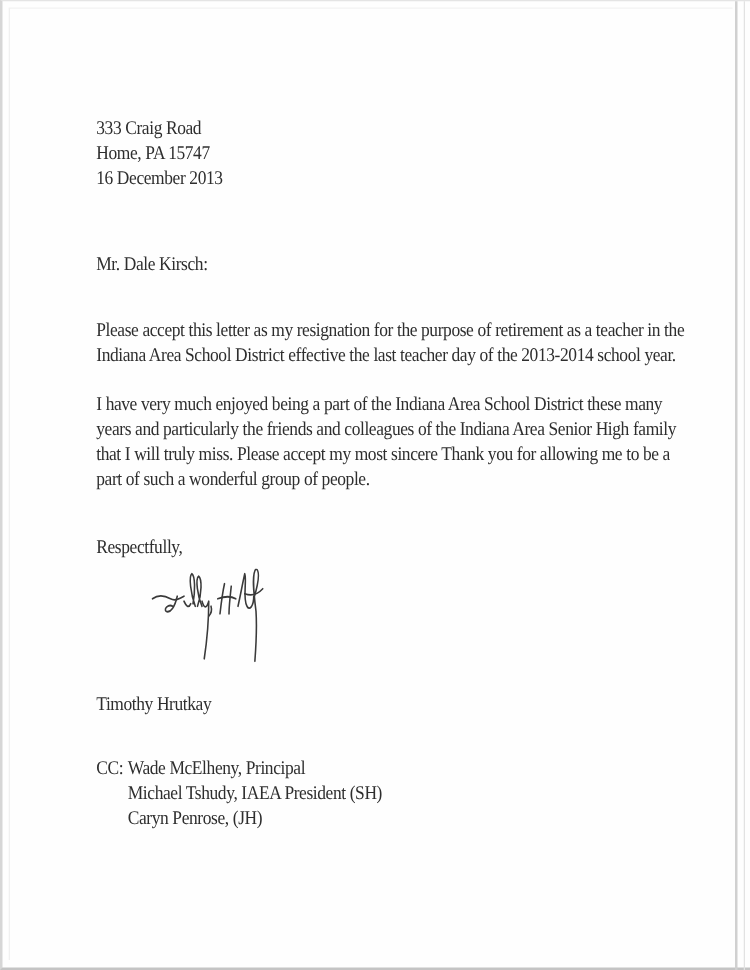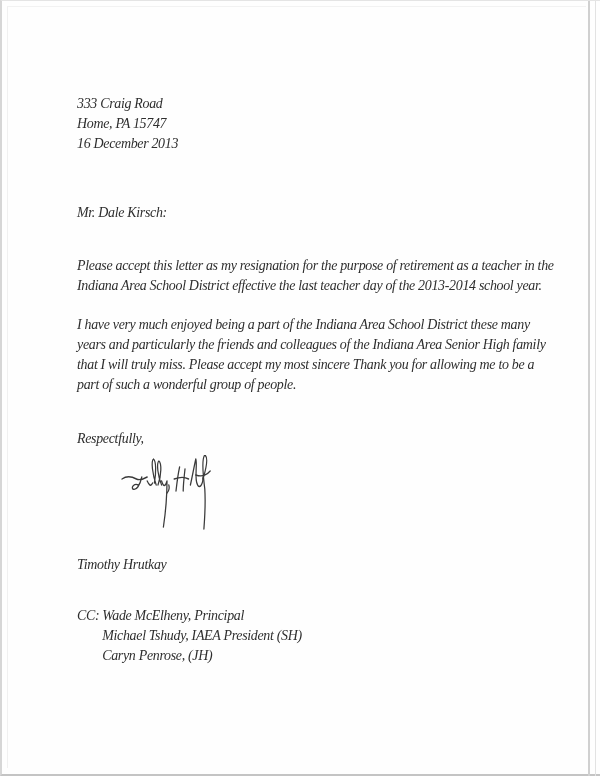--- a/index.html
+++ b/index.html
@@ -17,21 +17,20 @@
       position: absolute;
       left: 0;
       top: 0;
       width: 600px;
       height: 776px;
       box-sizing: border-box;
       background: #fefefe;
       border-top: 1px solid #e4e4e4;
       border-left: 2px solid #d6d6d6;
       border-bottom: 2px solid #c4c4c4;
-      font-style: italic;
     }
     .page-edge-right {
       position: absolute;
       top: 0;
       right: 10px;
       width: 2px;
       height: 776px;
       background: #d0d0d0;
     }
     .page-edge-right2 {

